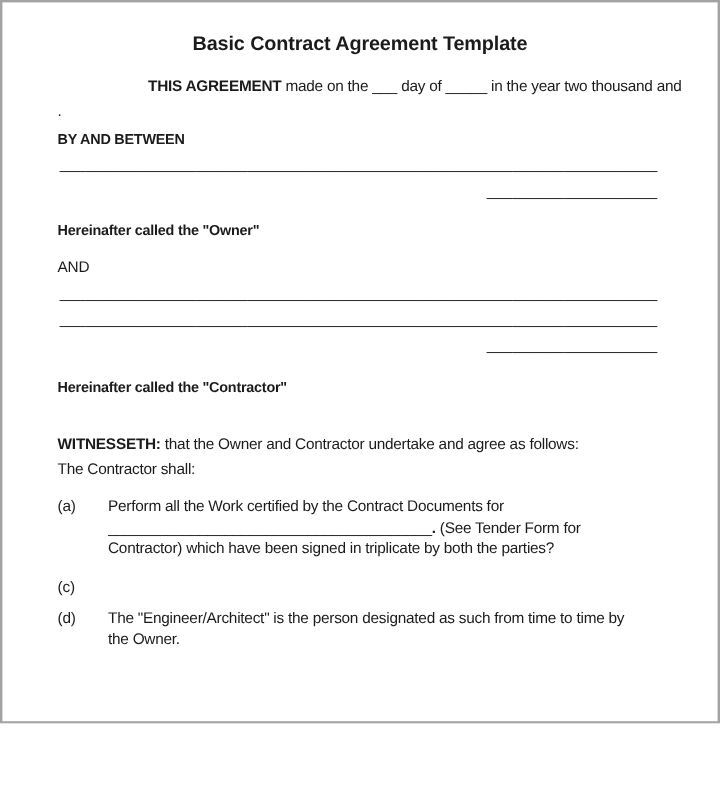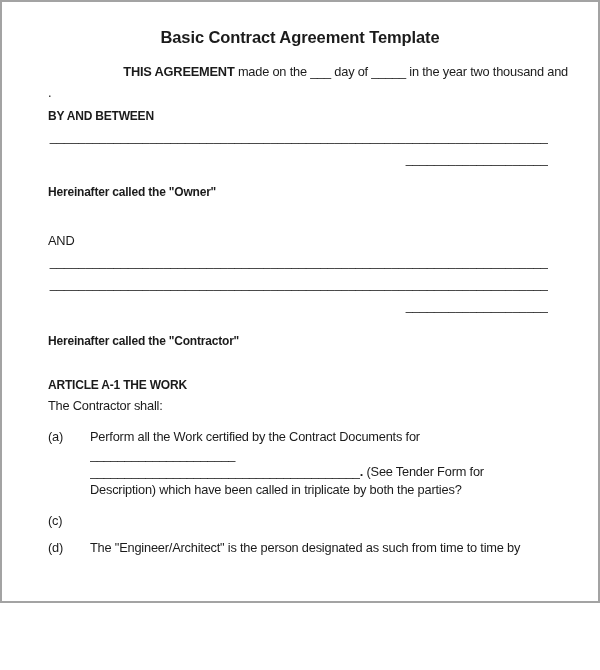--- a/index.html
+++ b/index.html
@@ -49,21 +49,21 @@
     letter-spacing: 0;
     white-space: nowrap;
     overflow: hidden;
     max-width: 500px;
     text-align: right;
   }
 
   .mt-intro       { margin-top: 14px; text-align: right; }
   .mt-by          { margin-top: 3px;  }
   .mt-owner       { margin-top: 12px; }
-  .mt-and         { margin-top: 28px; }
+  .mt-and         { margin-top: 10px; }
   .mt-contractor  { margin-top: 14px; }
   .mt-witnesseth  { margin-top: 26px; }
   .mt-article     { margin-top: 24px; }
   .mt-shall       { }
 
   .item { display: flex; }
   .item-a { margin-top: 12px; }
   .item-c { margin-top: 14px; }
   .item-d { margin-top: 9px;  }
 
@@ -98,42 +98,42 @@
 
     <h2 class="hline mt-owner">Hereinafter called the "Owner"</h2>
 
     <p class="para mt-and">AND</p>
     <div class="rule">______________________________________________________________________</div>
     <div class="rule">______________________________________________________________________</div>
     <div class="rule">____________________</div>
 
     <h2 class="hline mt-contractor">Hereinafter called the "Contractor"</h2>
 
+    <p class="para mt-witnesseth"><span class="lead">WITNESSETH:</span><span> that the Owner and Contractor undertake and agree as follows:</span></p>
 
-    <h2 class="hline mt-article">ARTICLE A-1 THE WORK</h2>
 
     <p class="para mt-shall">The Contractor shall:</p>
 
     <div class="item item-a">
       <div class="item-marker">(a)</div>
       <div class="item-body">
         <div class="line">Perform all the Work certified by the Contract Documents for</div>
-        <div class="line">_____________________</div>
         <div class="line"><span>_______________________________________</span><span class="period-bold">.</span><span> (See Tender Form for</span></div>
-        <div class="line">Description) which have been called in triplicate by both the parties?</div>
+        <div class="line">Contractor) which have been signed in triplicate by both the parties?</div>
       </div>
     </div>
 
     <div class="item item-c">
       <div class="item-marker">(c)</div>
       <div class="item-body">
       </div>
     </div>
 
     <div class="item item-d">
       <div class="item-marker">(d)</div>
       <div class="item-body">
         <div class="line">The "Engineer/Architect" is the person designated as such from time to time by</div>
+        <div class="line">the Owner.</div>
       </div>
     </div>
 
   </div>
 </div>
 
 </body></html>

